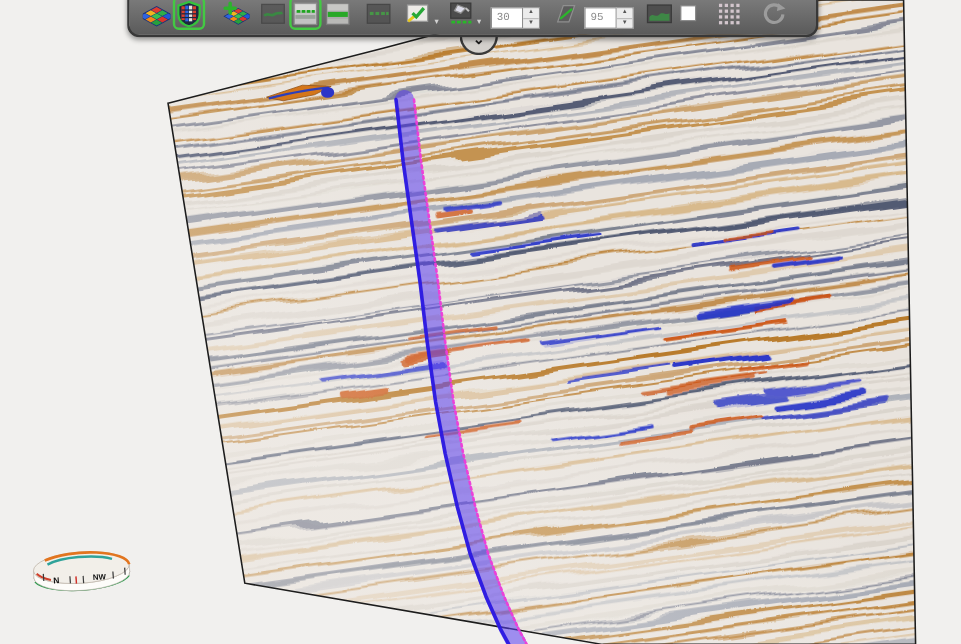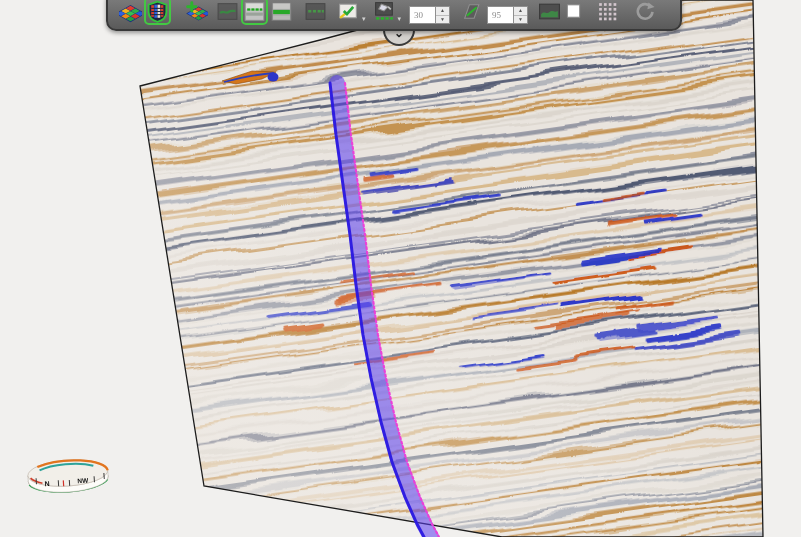--- a/index.html
+++ b/index.html
@@ -12,21 +12,21 @@
     background:linear-gradient(#838383,#5a5a5a);
     border:2px solid #383838;border-radius:10px;
     box-shadow:0 2px 4px rgba(0,0,0,.38);z-index:6;}
   .tb-btn{width:25px;height:26px;flex:0 0 auto;display:flex;align-items:center;justify-content:center;
     border-radius:3px;background:transparent;border:none;padding:0;cursor:pointer;}
   .tb-btn svg{display:block;}
   .tb-btn.sel{outline:2px solid #43c943;outline-offset:-1px;border-radius:4px;}
   .dim{opacity:.82;}
   .caret{color:#d2d2d2;font-size:7px;line-height:7px;margin:0 0 2px 1px;flex:0 0 auto;align-self:flex-end;}
   .num-input{width:27px;height:18px;border:1px solid #8f8f8f;background:#fff;color:#8a8a8a;
-    font-size:9px;padding:0 0 0 4px;box-sizing:border-box;font-family:Liberation Serif, serif;}
+    font-size:9px;padding:0 0 0 4px;box-sizing:border-box;font-family:Liberation Mono, monospace;}
   .spinner{width:14px;height:18px;border:1px solid #8f8f8f;border-left:none;background:#ececec;
     display:flex;flex-direction:column;box-sizing:border-box;flex:0 0 auto;}
   .spin-btn{flex:1;font-size:5px;line-height:5px;color:#555;display:flex;align-items:center;justify-content:center;
     background:#ececec;border:none;padding:0;cursor:pointer;}
   .spin-btn + .spin-btn{border-top:1px solid #bdbdbd;}
   .ml2{margin-left:2px}.ml3{margin-left:3px}.ml6{margin-left:6px}.ml8{margin-left:8px}
   .ml9{margin-left:9px}.ml12{margin-left:12px}.ml14{margin-left:14px}
 
   
   .collapse-handle{position:absolute;left:383px;top:29px;width:28px;height:15px;

